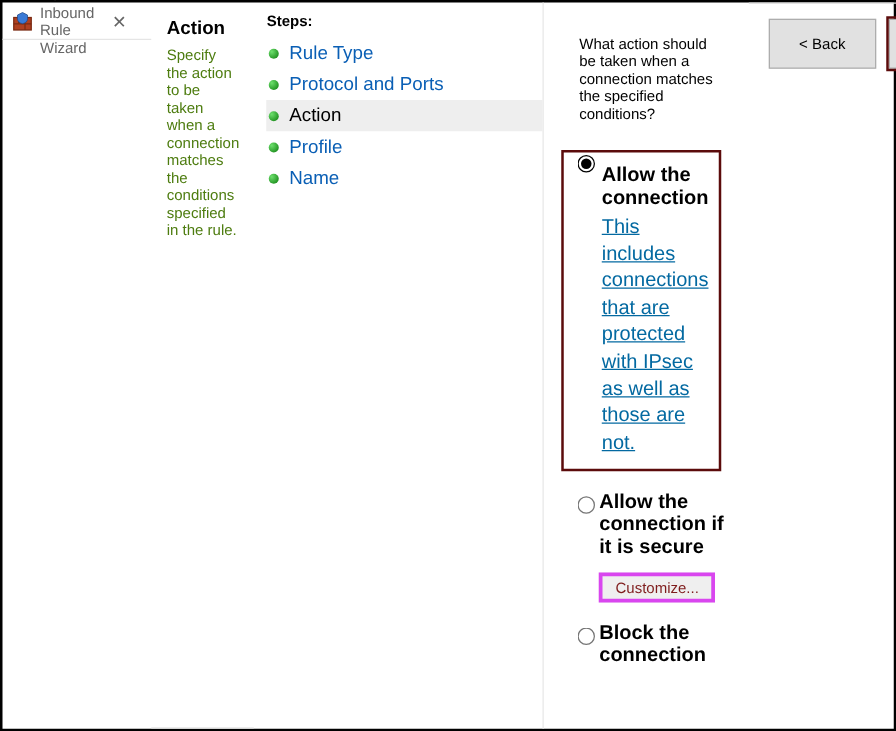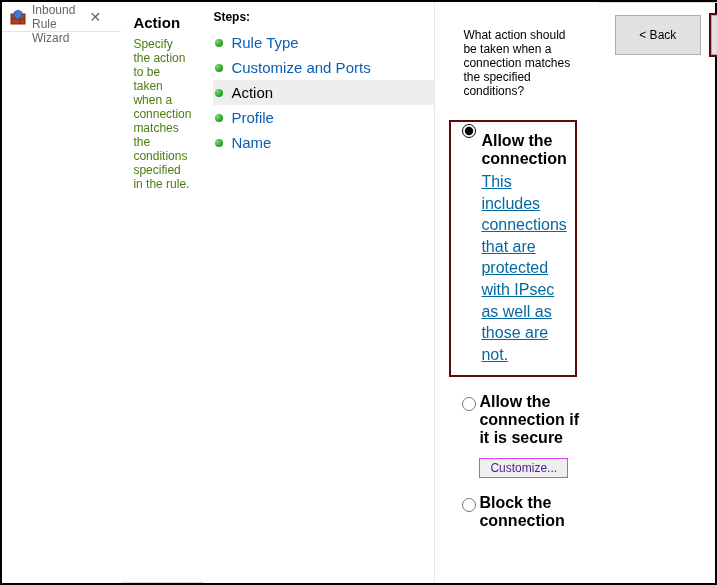--- a/index.html
+++ b/index.html
@@ -138,22 +138,22 @@
     border: 2px solid #5b0b0b;
     padding: 10px 8px 10px 30px;
     margin-left: -30px;
     margin-right: 4px;
   }
   .customize-btn {
     margin-top: 8px;
     padding: 2px 10px;
     font-size: 12px;
     background: #efefef;
-    color: #4c1d95;
-    border: 1px solid #d946ef;
+    color: #7f1d1d;
+    border: 3px solid #d946ef;
     cursor: default;
   }
   .footer {
     border-top: 1px solid #d9d9d9;
     padding: 12px 16px;
     display: flex;
     justify-content: flex-end;
     gap: 10px;
   }
   .btn {
@@ -198,21 +198,21 @@
 
     <div class="steps">
       <div class="steps-label">Steps:</div>
 
       <div class="step-item">
         <span class="bullet"></span>
         <span class="step-label">Rule Type</span>
       </div>
       <div class="step-item">
         <span class="bullet"></span>
-        <span class="step-label">Customize and Ports</span>
+        <span class="step-label">Protocol and Ports</span>
       </div>
       <div class="step-item active">
         <span class="bullet"></span>
         <span class="step-label">Action</span>
       </div>
       <div class="step-item">
         <span class="bullet"></span>
         <span class="step-label">Profile</span>
       </div>
       <div class="step-item">

